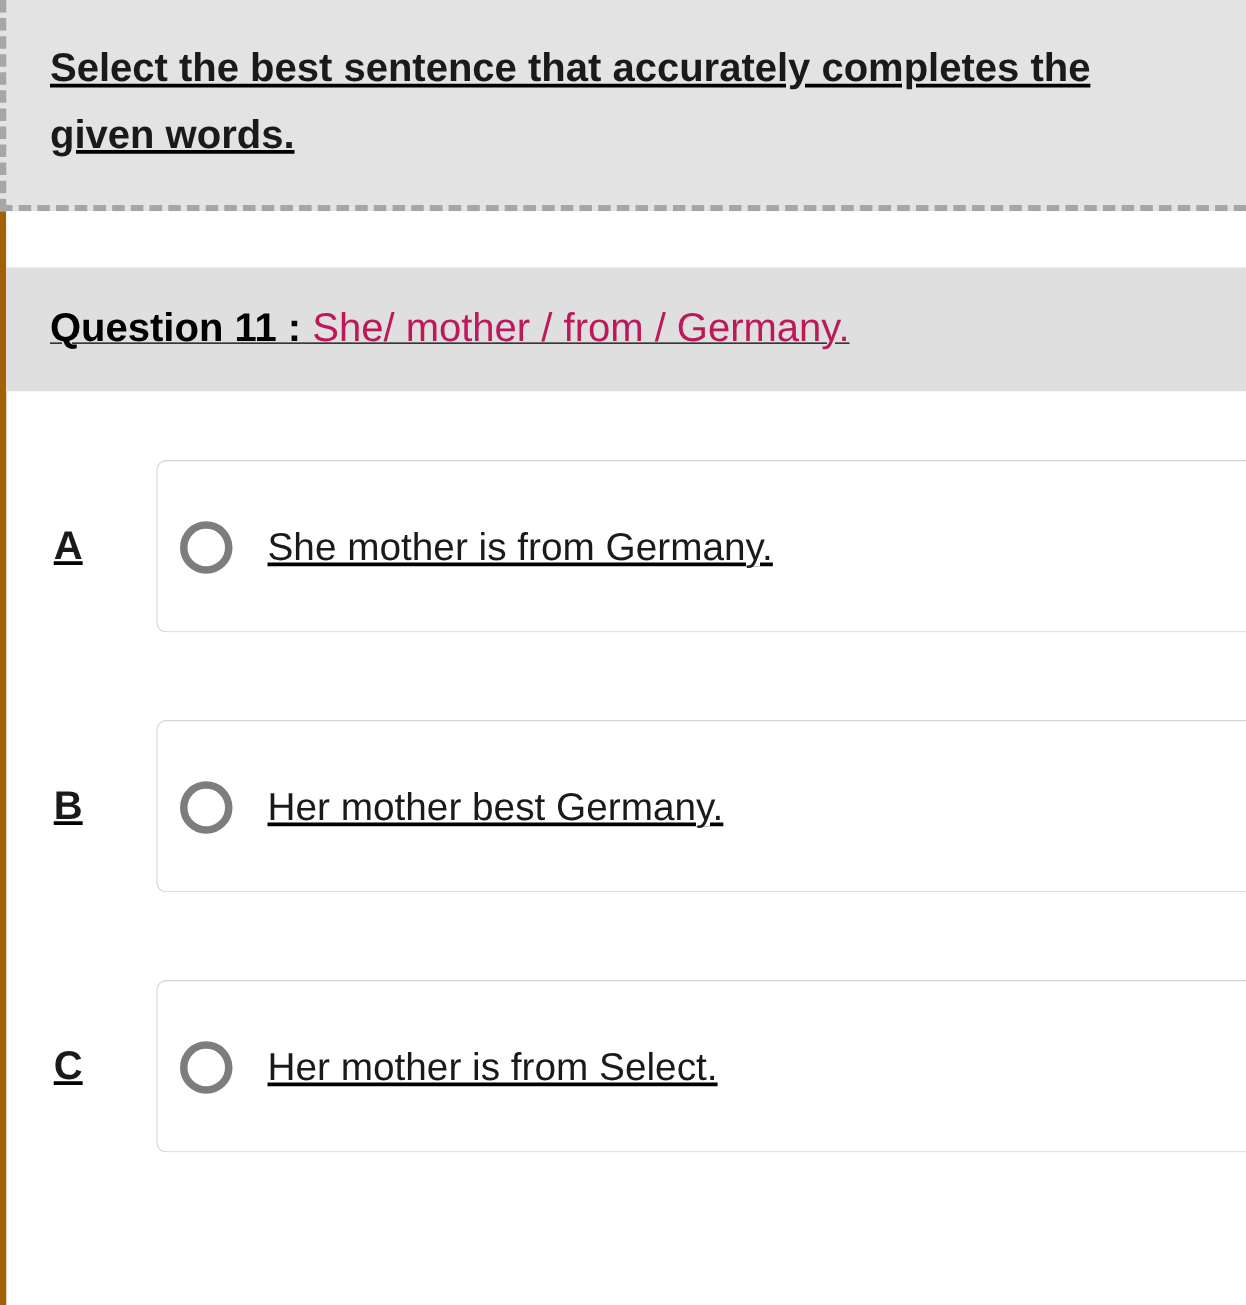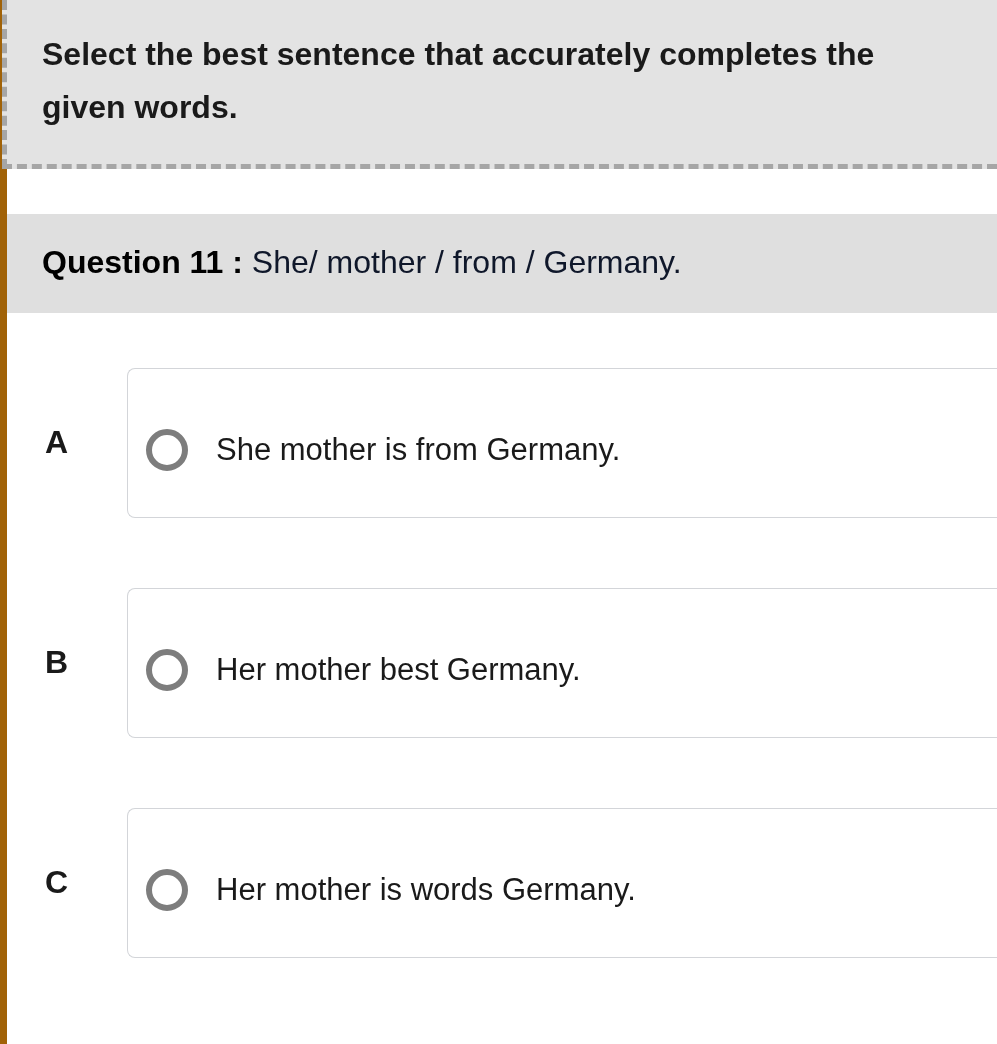--- a/index.html
+++ b/index.html
@@ -8,22 +8,23 @@
       box-sizing: border-box;
     }
     body {
       font-family: Arial, Helvetica, sans-serif;
       background: #ffffff;
       width: 997px;
       height: 1044px;
       overflow: hidden;
     }
     .container {
-      border-left: 7px solid #a16207;
+      border-left: 5px solid #a16207;
       height: 100%;
+      text-decoration: underline;
     }
     .instruction-box {
       background: #e3e3e3;
       border: 5px dashed #a6a6a6;
       border-top: none;
       border-right: none;
       padding: 28px 35px 30px 35px;
       margin-left: -5px;
     }
     .instruction-text {
@@ -41,21 +42,21 @@
       padding: 30px 35px 32px 35px;
     }
     .question-label {
       font-size: 32px;
       font-weight: bold;
       color: #000000;
     }
     .question-text {
       font-size: 32px;
       font-weight: normal;
-      color: #0f172a;
+      color: #be185d;
     }
     .options-area {
       padding: 55px 0 0 0;
     }
     .option-row {
       display: flex;
       align-items: center;
       margin-bottom: 70px;
       padding-left: 38px;
     }
@@ -64,21 +65,21 @@
       font-weight: bold;
       color: #1a1a1a;
       width: 82px;
       flex-shrink: 0;
     }
     .option-card {
       flex: 1;
       border: 1.5px solid #d3d5d9;
       border-right: none;
       border-radius: 8px 0 0 8px;
-      padding: 60px 20px 46px 18px;
+      padding: 48px 20px 46px 18px;
       display: flex;
       align-items: center;
       cursor: pointer;
     }
     .radio-circle {
       width: 42px;
       height: 42px;
       border: 6px solid #7d7d7d;
       border-radius: 50%;
       flex-shrink: 0;
@@ -121,19 +122,19 @@
       <div class="option-card">
         <div class="radio-circle"></div>
         <div class="option-text">Her mother best Germany.</div>
       </div>
     </div>
 
     <div class="option-row">
       <div class="option-letter">C</div>
       <div class="option-card">
         <div class="radio-circle"></div>
-        <div class="option-text">Her mother is words Germany.</div>
+        <div class="option-text">Her mother is from Select.</div>
       </div>
     </div>
 
   </div>
 
 </div>
 
 </body></html>

